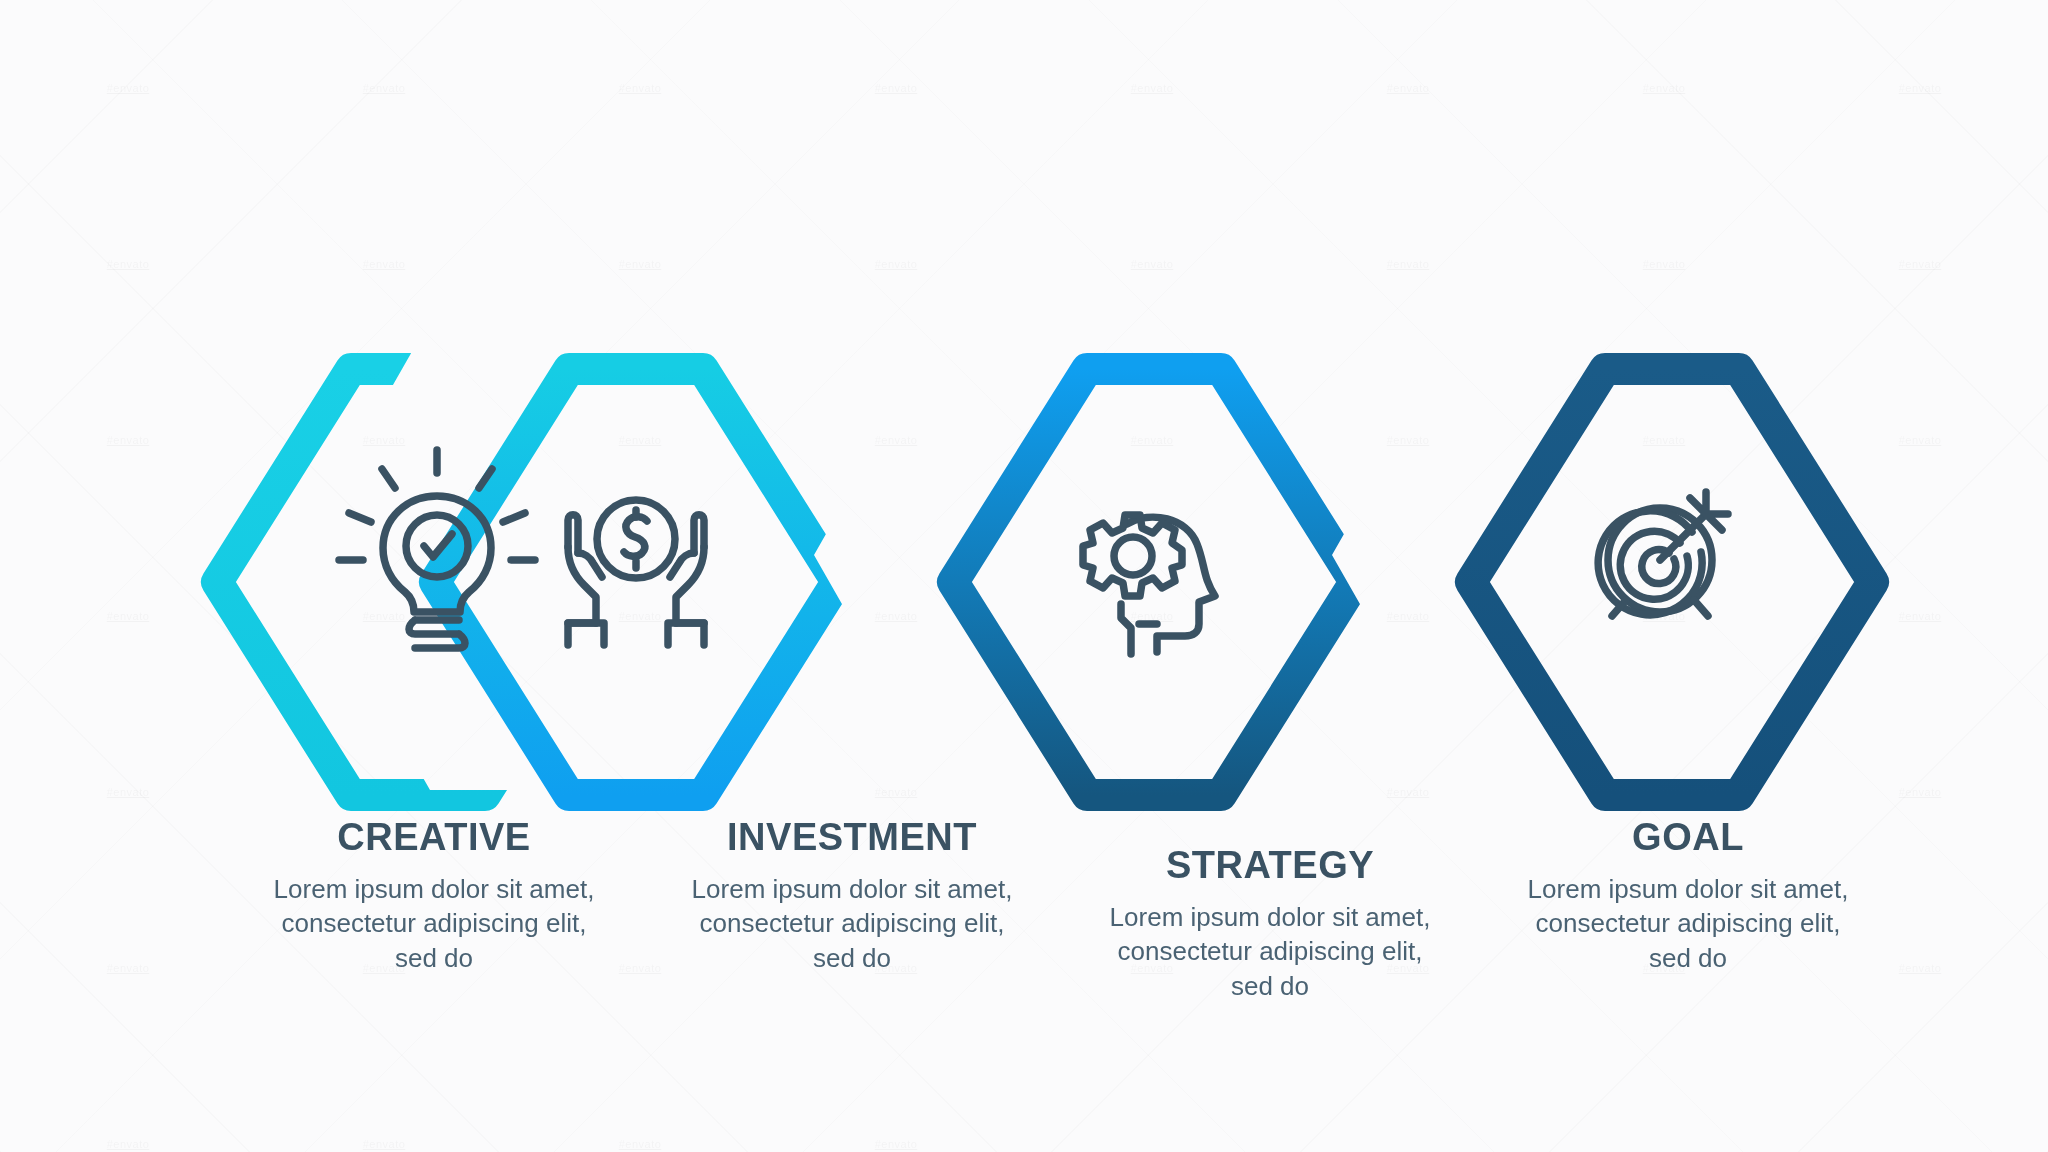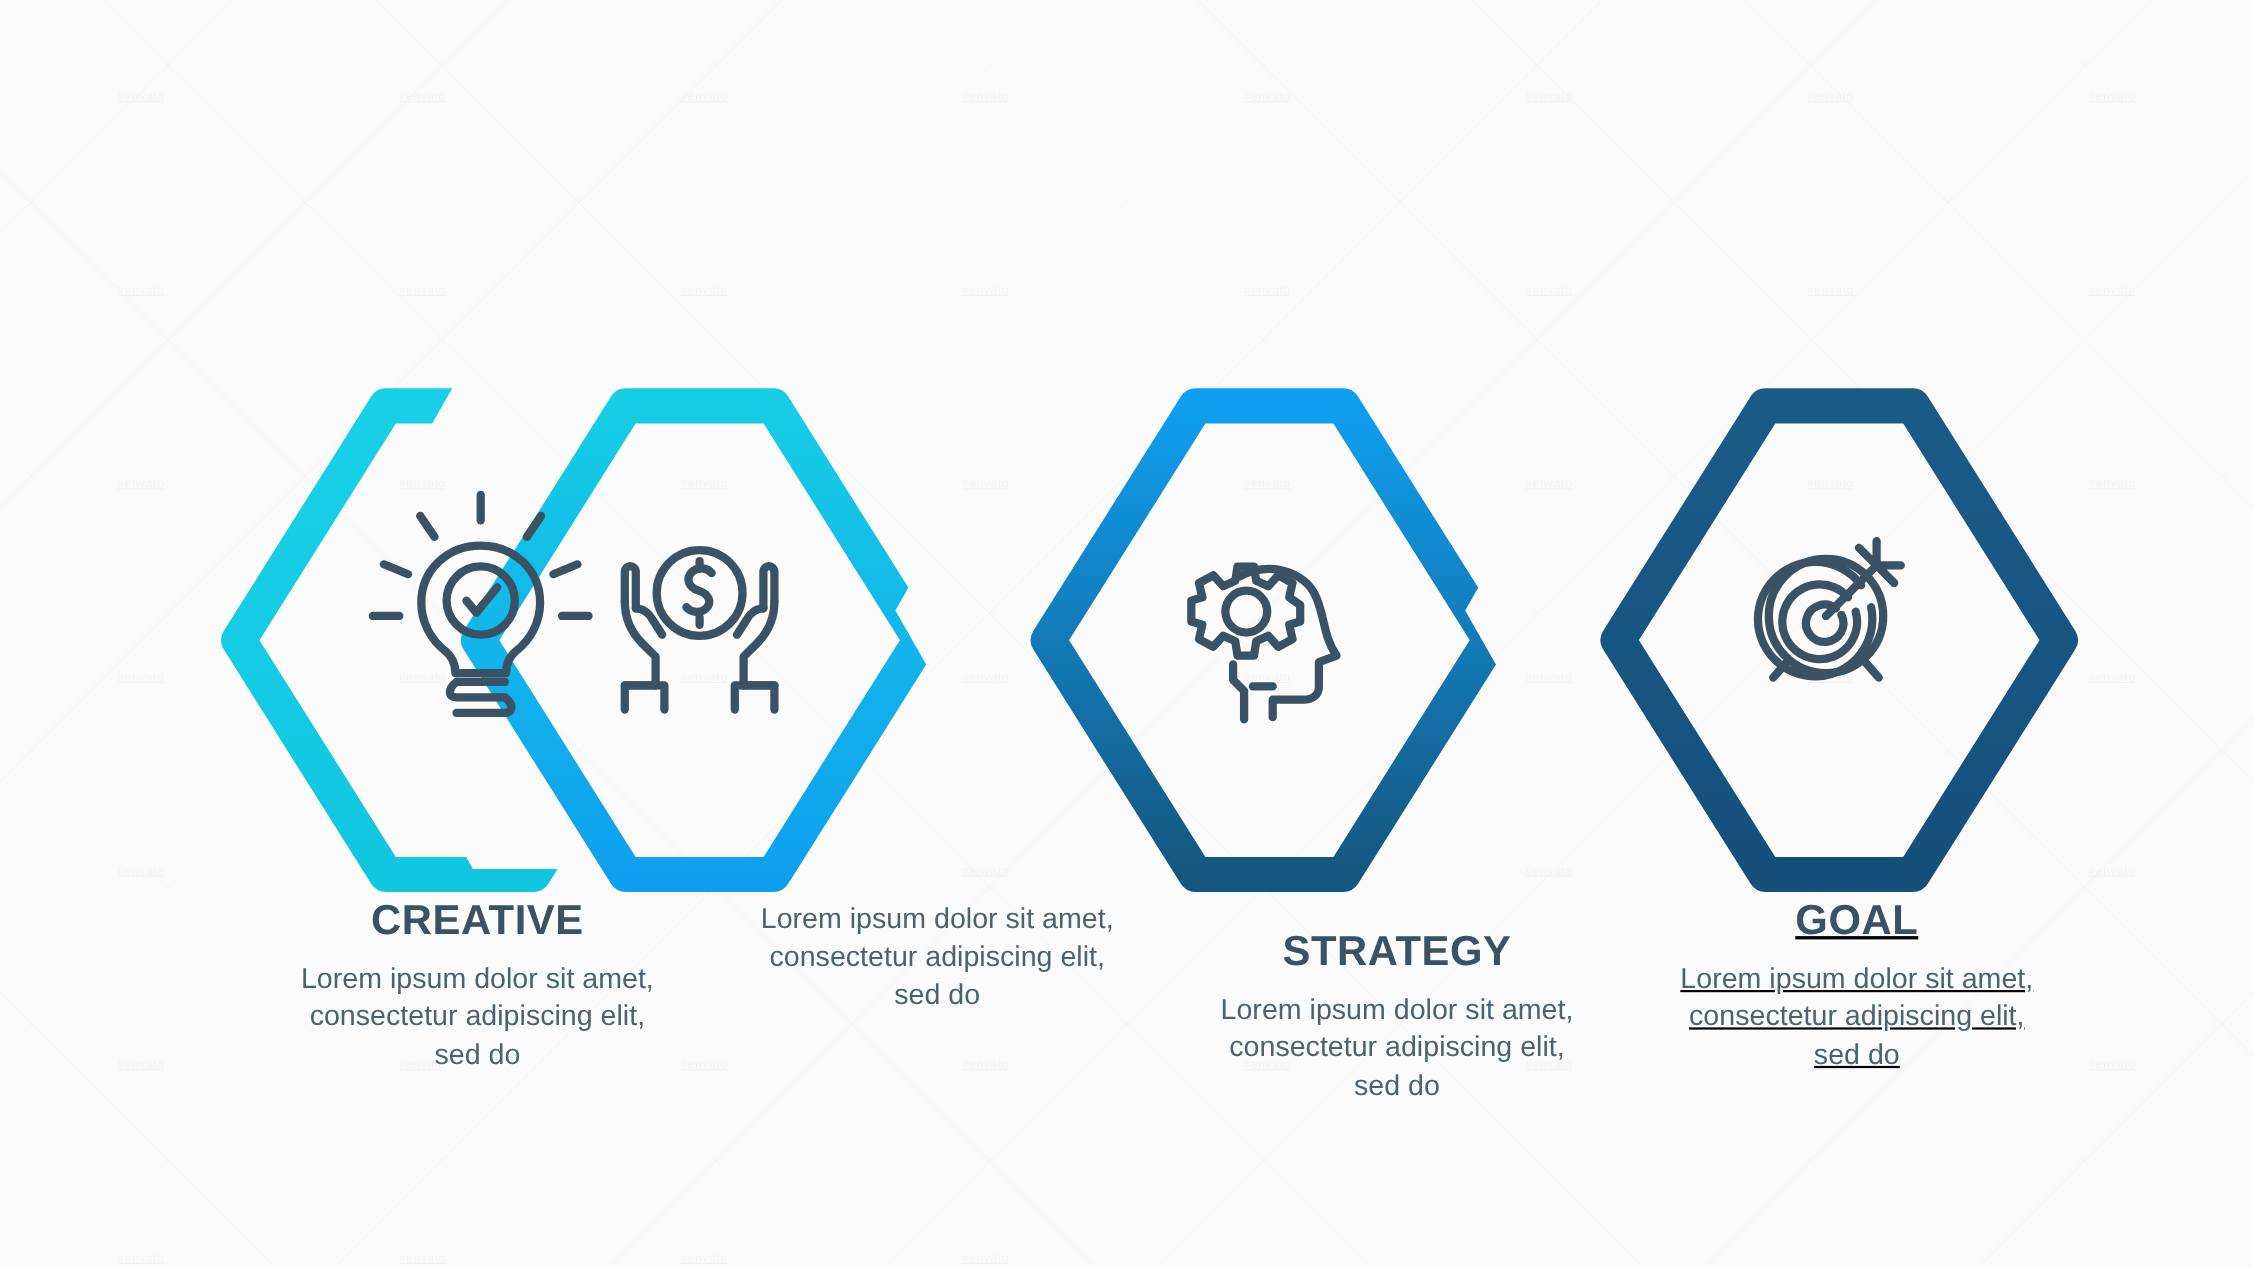--- a/index.html
+++ b/index.html
@@ -277,27 +277,28 @@
   </svg>
 
   <div class="step-texts">
 
     <div class="step-text" style="left:255px; top:818px;">
       <p class="step-title">CREATIVE</p>
       <p class="step-desc">Lorem ipsum dolor sit amet, consectetur adipiscing elit, sed do</p>
     </div>
 
     <div class="step-text" style="left:673px; top:818px;">
+      <p class="step-title">INVESTMENT</p>
       <p class="step-desc">Lorem ipsum dolor sit amet, consectetur adipiscing elit, sed do</p>
     </div>
 
     <div class="step-text" style="left:1091px; top:818px;margin-top:28px;">
       <p class="step-title">STRATEGY</p>
       <p class="step-desc">Lorem ipsum dolor sit amet, consectetur adipiscing elit, sed do</p>
     </div>
 
-    <div class="step-text" style="left:1509px; top:818px;text-decoration:underline;">
+    <div class="step-text" style="left:1509px; top:818px;">
       <p class="step-title">GOAL</p>
       <p class="step-desc">Lorem ipsum dolor sit amet, consectetur adipiscing elit, sed do</p>
     </div>
 
   </div>
 </div>
 
 </body></html>

